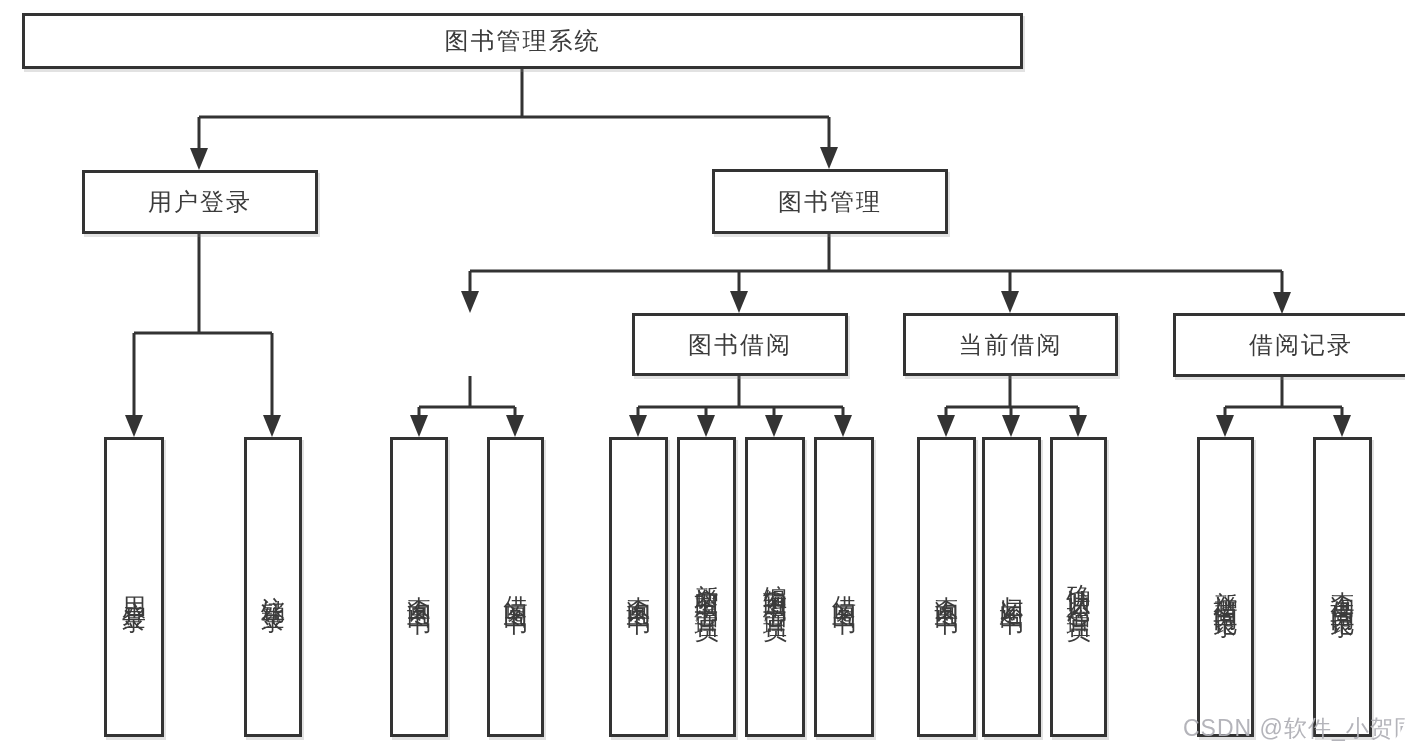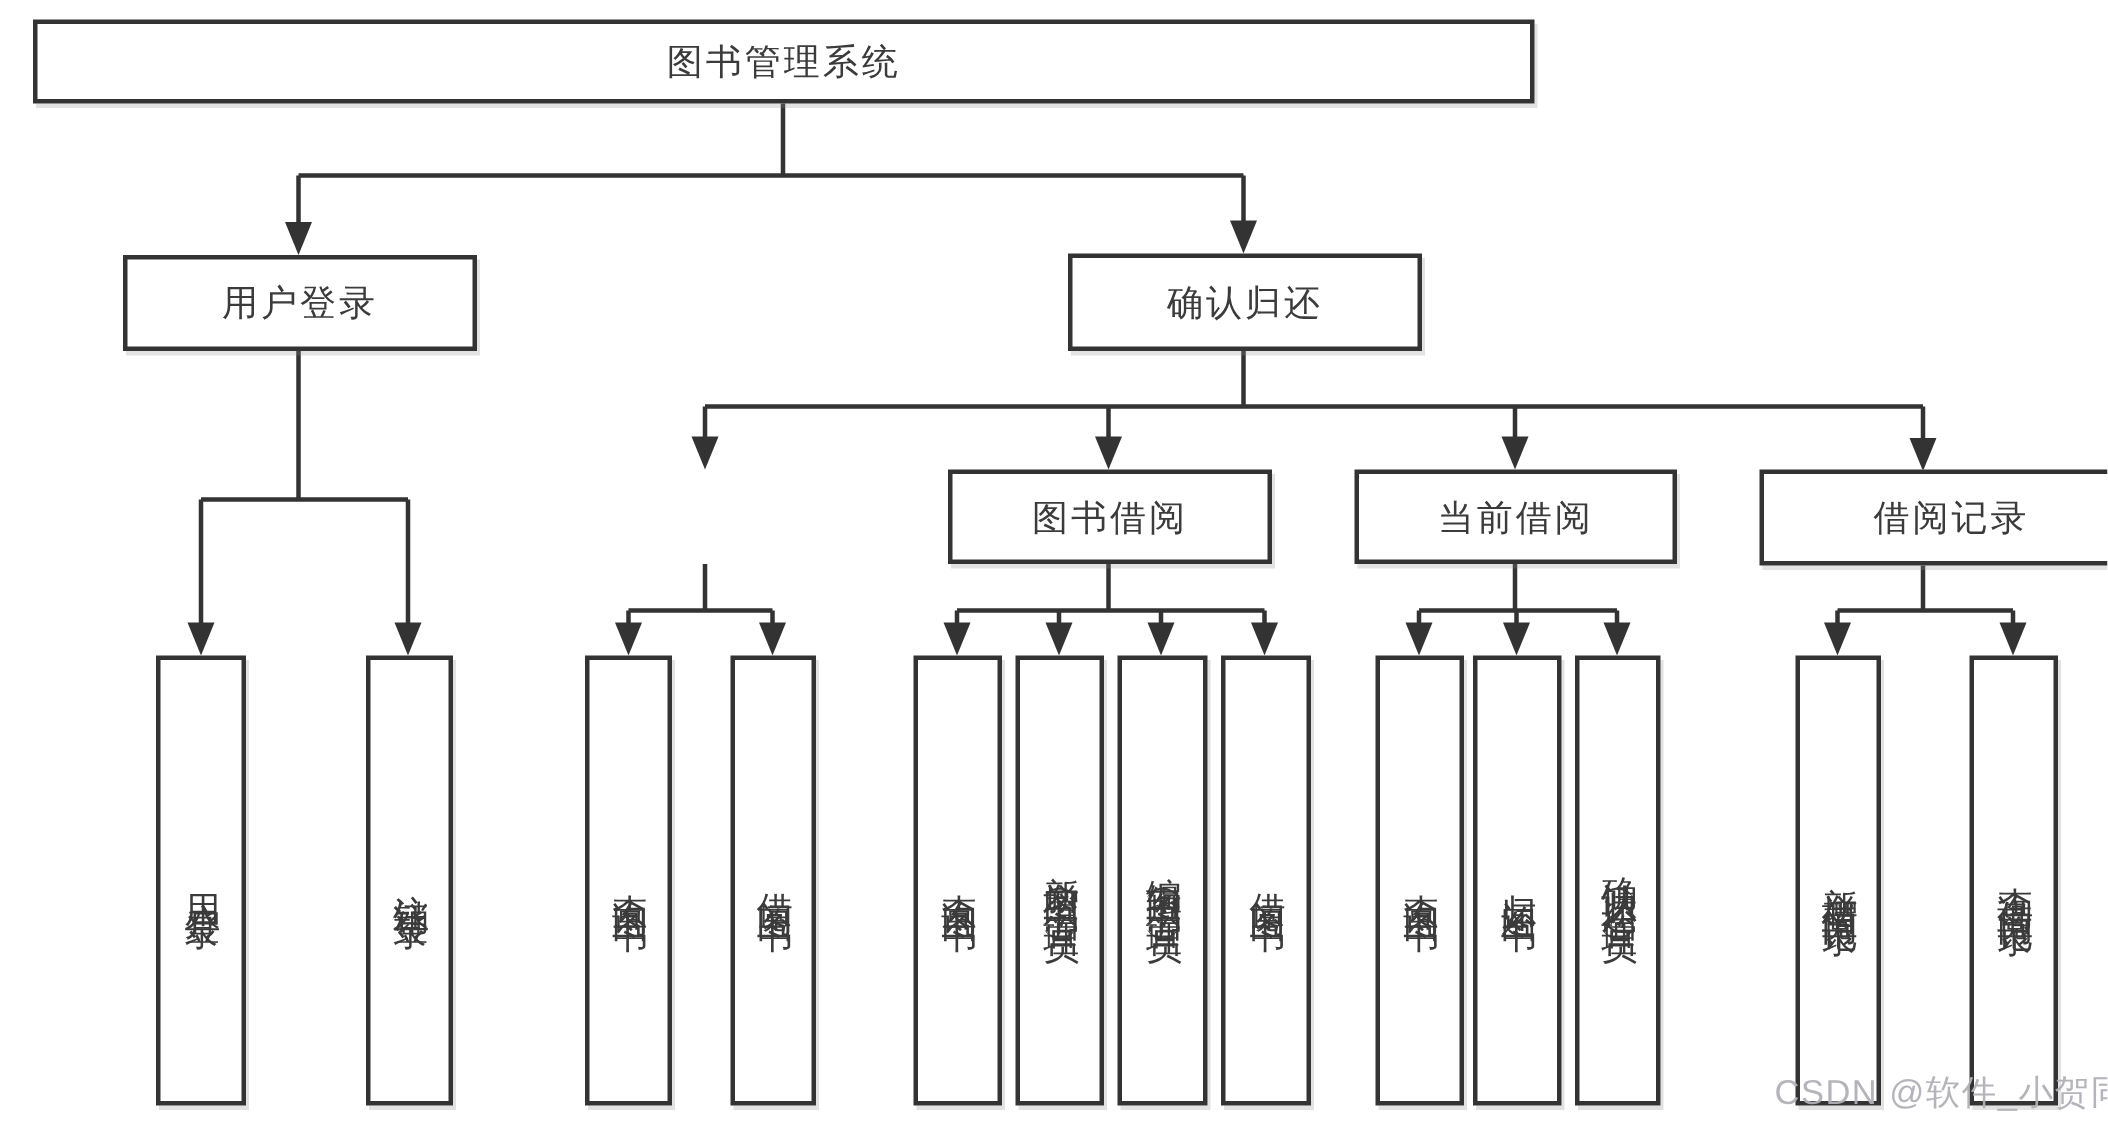--- a/index.html
+++ b/index.html
@@ -2,20 +2,21 @@
 <html><head>
 <meta charset="utf-8">
 <style>
   html,body{margin:0;padding:0;background:#ffffff;}
   .stage{
     position:relative;
     width:1405px;height:747px;
     background:#ffffff;
     font-family:"Liberation Sans","DejaVu Sans",sans-serif;
     overflow:hidden;
+    border-radius:31px;
   }
   .connectors{position:absolute;left:0;top:0;width:1405px;height:747px;}
   .node{
     position:absolute;
     box-sizing:border-box;
     border:3px solid #333333;
     background:#ffffff;
     color:#3b3b3b;
     display:flex;align-items:center;justify-content:center;
     font-size:24px;
@@ -74,21 +75,21 @@
       <polygon points="1002,415 1020,415 1011,437"></polygon>
       <polygon points="1069,415 1087,415 1078,437"></polygon>
       <polygon points="1216,415 1234,415 1225,437"></polygon>
       <polygon points="1333,415 1351,415 1342,437"></polygon>
     </g>
   </svg>
 
   <div class="node" style="left:22px;top:13px;width:1001px;height:56px;">图书管理系统</div>
 
   <div class="node" style="left:82px;top:170px;width:236px;height:64px;">用户登录</div>
-  <div class="node" style="left:712px;top:169px;width:236px;height:65px;">确认归还</div>
+  <div class="node" style="left:712px;top:169px;width:236px;height:65px;">图书管理</div>
 
   <div class="node" style="left:903px;top:313px;width:215px;height:63px;">当前借阅</div>
   <div class="node" style="left:632px;top:313px;width:216px;height:63px;">图书借阅</div>
   <div class="node" style="left:1173px;top:313px;width:256px;height:64px;">借阅记录</div>
 
   <div class="node leaf" style="left:104px;top:437px;width:60px;height:300px;">用户登录</div>
   <div class="node leaf" style="left:244px;top:437px;width:58px;height:300px;">注销登录</div>
 
   <div class="node leaf" style="left:390px;top:437px;width:58px;height:300px;">查询图书</div>
   <div class="node leaf" style="left:487px;top:437px;width:57px;height:300px;">借阅图书</div>

